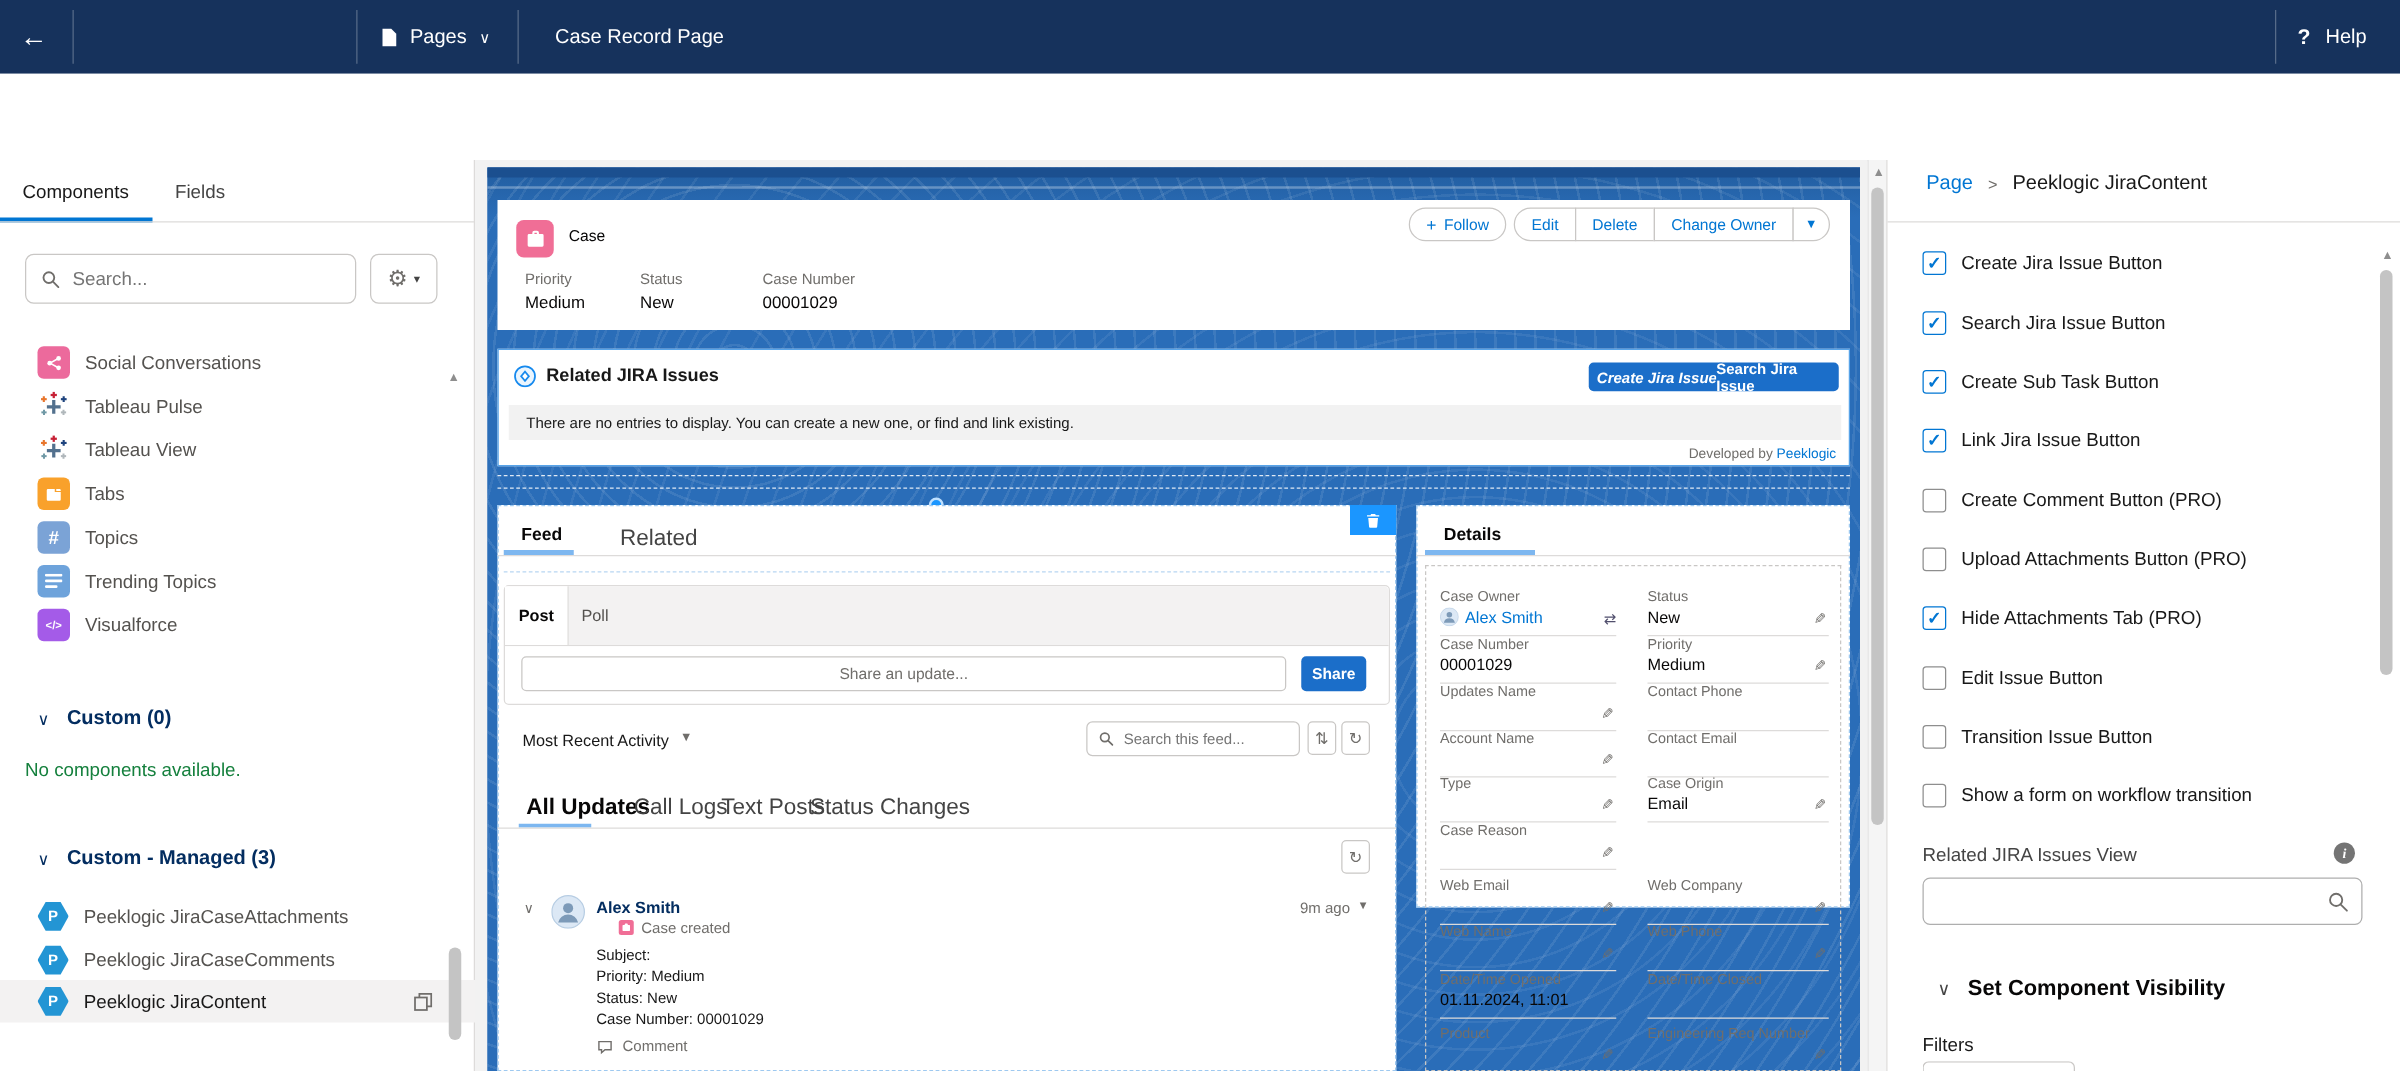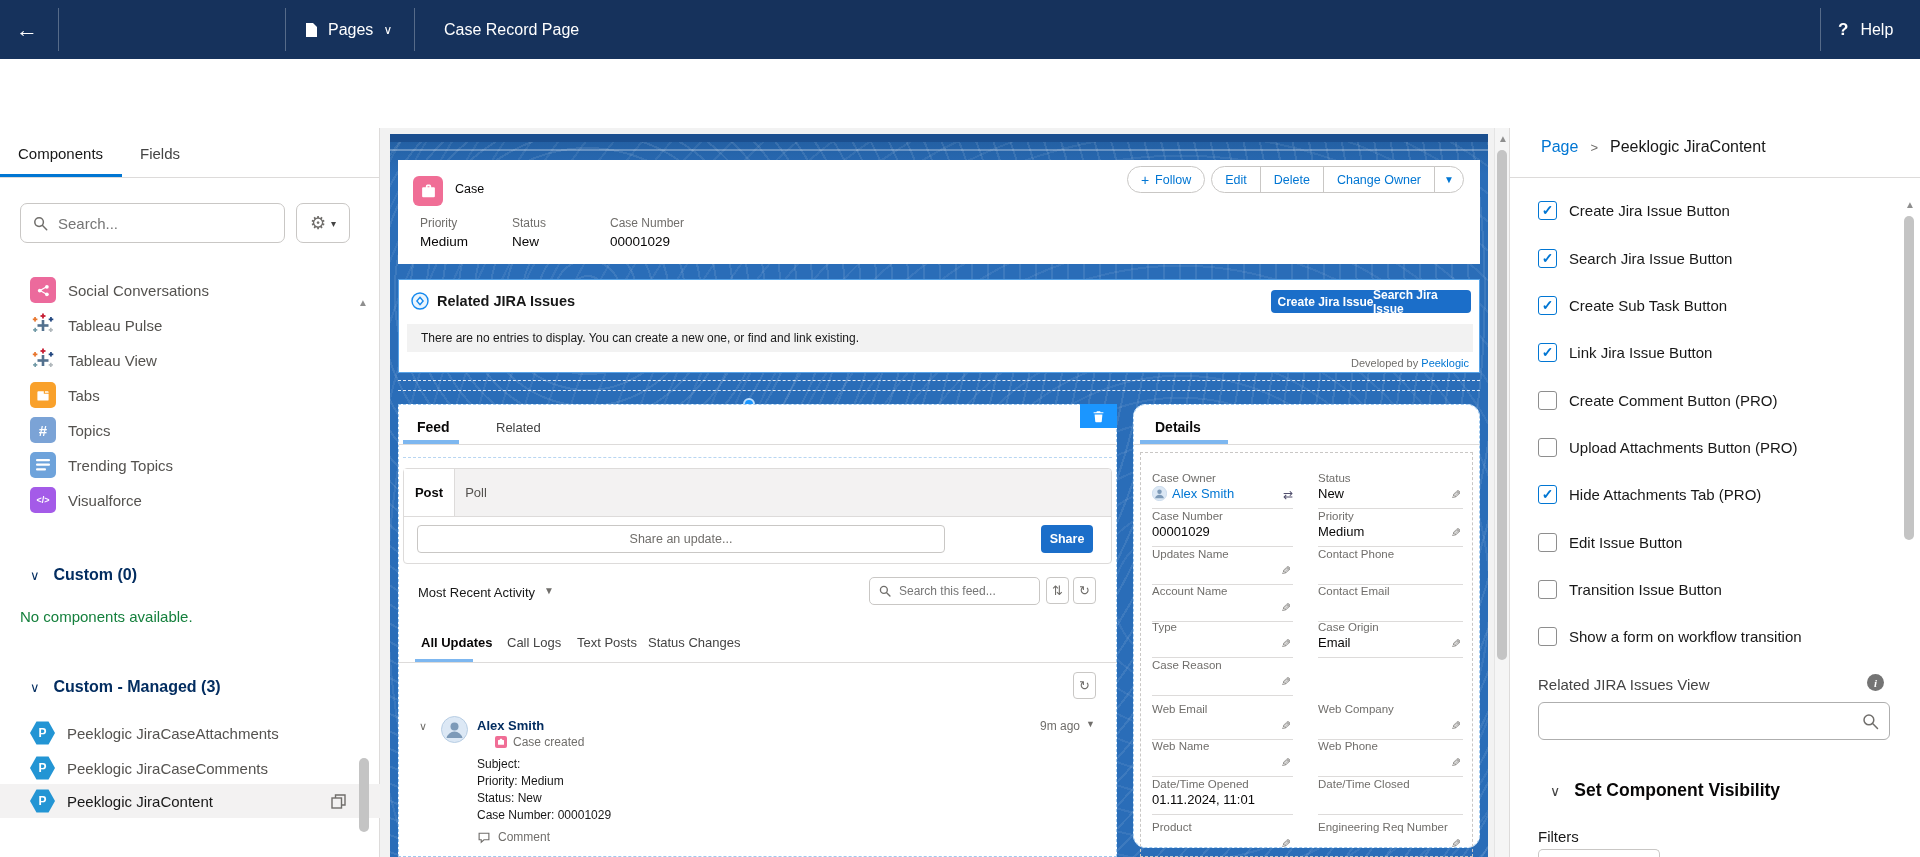--- a/index.html
+++ b/index.html
@@ -83,21 +83,21 @@
   .ptab{position:absolute;top:0;height:47px;display:flex;align-items:center;justify-content:center;font-size:13px;cursor:pointer;}
   .shareinput{position:absolute;border:1px solid #c9c7c5;border-radius:4px;display:flex;align-items:center;justify-content:center;
               color:#706e6b;font-size:12.5px;cursor:text;background:#fff;box-sizing:border-box;}
   .sharebtn{position:absolute;border-radius:4px;background:#1b6ec9;color:#fff;font-size:12.5px;font-weight:bold;
             display:flex;align-items:center;justify-content:center;cursor:pointer;}
   .minibtn{position:absolute;width:23px;height:27px;border:1px solid #c9c7c5;border-radius:4px;background:#fff;color:#706e6b;
            display:flex;align-items:center;justify-content:center;font-size:13px;cursor:pointer;box-sizing:border-box;}
   .feedsearch{position:absolute;border:1px solid #c9c7c5;border-radius:5px;display:flex;align-items:center;gap:6px;
               padding:0 9px;color:#706e6b;box-sizing:border-box;background:#fff;}
   .feedsearch input{border:none;outline:none;width:100%;font-size:12px;font-family:inherit;background:transparent;}
-  .ftab{position:absolute;font-size:13px;color:#444;cursor:pointer;white-space:nowrap;}
+  .ftab{position:absolute;font-size:18px;color:#444;cursor:pointer;white-space:nowrap;}
   
   .dfield{position:absolute;height:36px;border-bottom:1px solid #dddbda;}
   .dlabel{font-size:11.5px;color:#706e6b;white-space:nowrap;}
   .dvalue{font-size:13px;color:#080707;margin-top:2px;white-space:nowrap;}
   .pencil{position:absolute;right:2px;bottom:6px;color:#706e6b;font-size:12px;cursor:pointer;}
   .pencil::before{content:"\270E";display:inline-block;transform:scaleX(-1);}
   .trashbtn{position:absolute;right:0;top:0;width:37px;height:24px;background:#1b96ff;display:flex;align-items:center;justify-content:center;cursor:pointer;}
   .handle-dot{position:absolute;width:12px;height:12px;border-radius:50%;background:#1b96ff;border:2px solid #bfe0ff;box-sizing:border-box;cursor:grab;}
   
   .panel{position:absolute;left:1509px;top:128px;width:411px;height:729px;background:#fff;border-left:1px solid #dddbda;box-sizing:border-box;}
@@ -409,21 +409,21 @@
         <div class="abs" style="left:12px;top:12px;display:flex;align-items:center;gap:8px;">
           <span style="display:flex;">
             <svg width="18" height="18" viewBox="0 0 18 18">
                 <circle cx="9" cy="9" r="8" fill="#eaf5fe" stroke="#1589ee" stroke-width="1.4"></circle>
                 <path d="M9 4.2 13 9 9 13.8 5 9z" fill="#1589ee"></path>
                 <path d="M9 6.4 11.2 9 9 11.6 6.8 9z" fill="#fff"></path>
               </svg>
           </span>
           <span style="font-size:14.5px;font-weight:bold;color:#181818;">Related JIRA Issues</span>
         </div>
-        <div class="jbtn" style="left:872px;top:10px;width:109px;">
+        <div class="jbtn" style="left:872px;top:10px;width:109px;font-style:italic;">
             <span>Create Jira Issue</span>
           </div>
         <div class="jbtn" style="left:974px;top:10px;width:98px;">
             <span>Search Jira Issue</span>
           </div>
         <div class="abs" style="left:8px;top:44px;width:1066px;height:28px;background:#f2f2f2;display:flex;align-items:center;">
           <span style="font-size:12px;color:#181818;margin-left:14px;">There are no entries to display. You can create a new one, or find and link existing.</span>
         </div>
         <div class="abs" style="right:10px;top:77px;font-size:11px;color:#706e6b;">
           <span>Developed by</span>
@@ -451,21 +451,21 @@
         <div style="position:absolute;left:5px;top:53px;width:709px;border-top:1px dashed #b8d6f2;"></div>
 
         <div class="pubbox" style="left:5px;top:64px;width:709px;height:96px;">
           <div class="pubhead"></div>
           <div class="ptab" style="left:0;width:50px;background:#fff;border-right:1px solid #dddbda;font-weight:bold;color:#080707;">
               <span>Post</span>
             </div>
           <div class="ptab" style="left:50px;width:44px;color:#54524f;">
               <span>Poll</span>
             </div>
-          <div class="shareinput" style="left:13px;top:56px;width:528px;height:28px;">
+          <div class="shareinput" style="left:13px;top:56px;width:612px;height:28px;">
             <span>Share an update...</span>
           </div>
           <div class="sharebtn" style="left:637px;top:56px;width:52px;height:28px;">
             <span>Share</span>
           </div>
         </div>
 
         <div class="abs" style="left:20px;top:181px;font-size:13px;color:#181818;display:flex;gap:9px;align-items:flex-start;">
           <span>Most Recent Activity</span>
           <span style="font-size:10px;color:#706e6b;">▼</span>
@@ -524,21 +524,21 @@
         <div class="abs" style="left:79px;top:426px;display:flex;align-items:center;gap:7px;color:#706e6b;">
           <span style="display:flex;">
             <svg width="14" height="13" viewBox="0 0 16 16">
                 <path fill="none" stroke="#706e6b" stroke-width="1.4" d="M2 2.8h12v8H8l-3.4 3v-3H2z"></path>
               </svg>
           </span>
           <span style="font-size:12px;">Comment</span>
         </div>
       </div>
 
-      <div class="card coldash" style="left:743px;top:270px;width:347px;height:444px;border-radius:13px;">
+      <div class="card coldash" style="left:743px;top:270px;width:347px;height:322px;">
         <div class="ftab" style="left:22px;top:15px;font-size:14px;font-weight:bold;color:#080707;"><span>Details</span></div>
         <div class="rtab-underline" style="left:7px;top:36px;width:88px;"></div>
         <div class="divline" style="left:0;top:40px;width:347px;"></div>
         <div class="abs" style="left:7px;top:48px;width:333px;height:405px;border:1px dashed #c9c7c5;box-sizing:border-box;"></div>
 
         <div class="dfield" style="left:19px;top:68px;width:141px;">
           <div class="dlabel">Case Owner</div>
           <div class="dvalue" style="display:flex;align-items:center;gap:5px;color:#0176d3;">
             <svg width="15" height="15" viewBox="0 0 27 27">
                 <circle cx="13.5" cy="13.5" r="13" fill="#dce8f5" stroke="#b7cde3"></circle>

